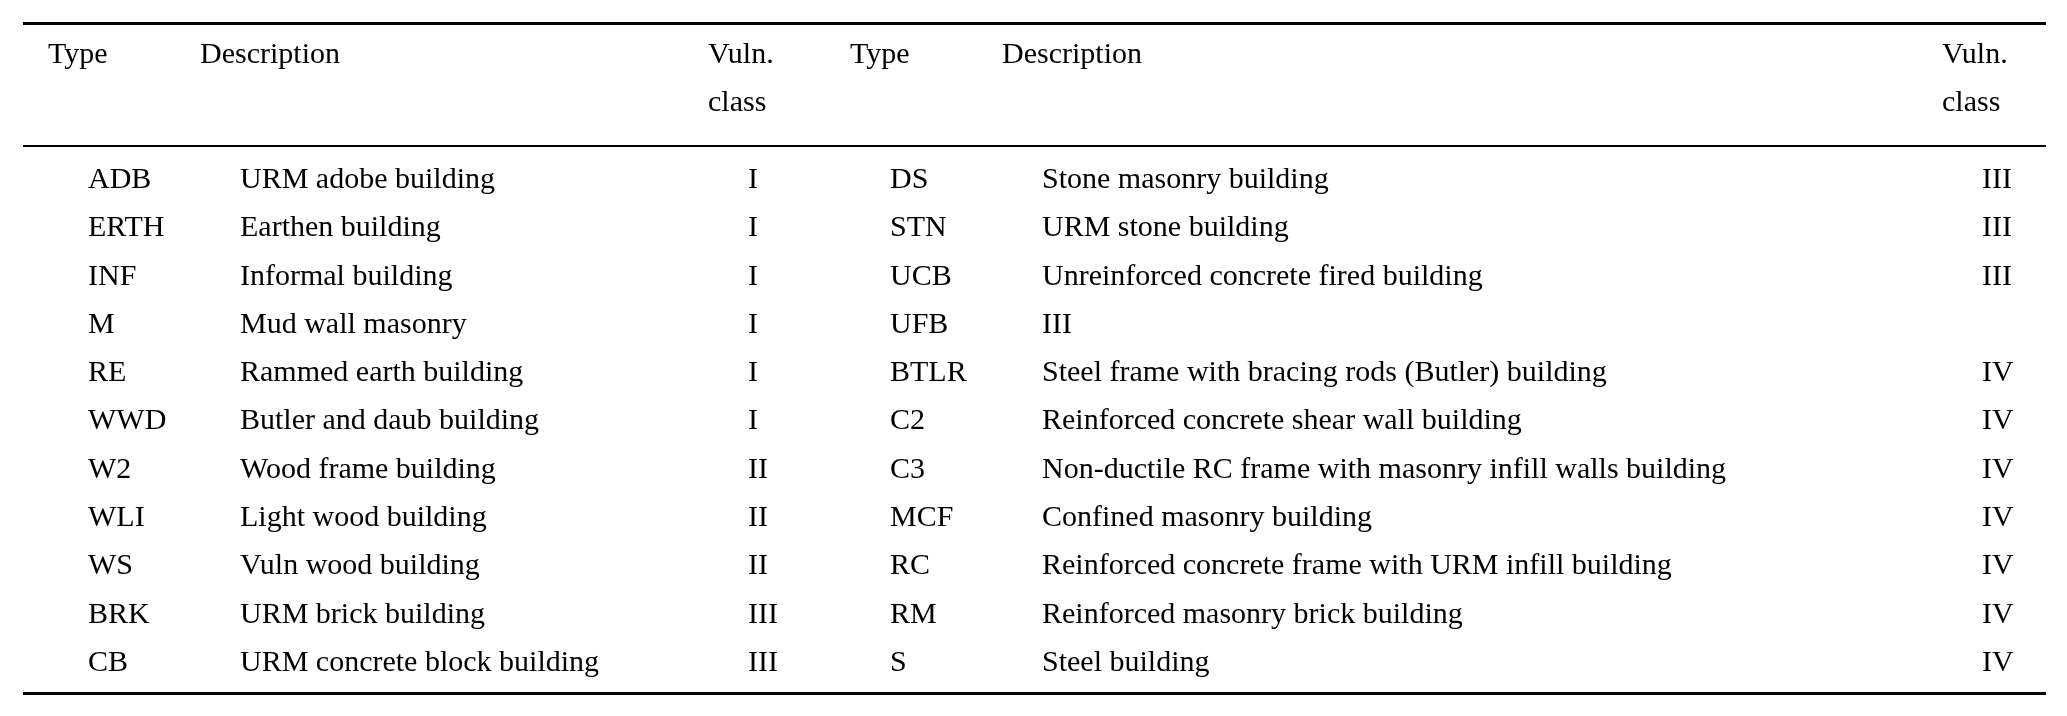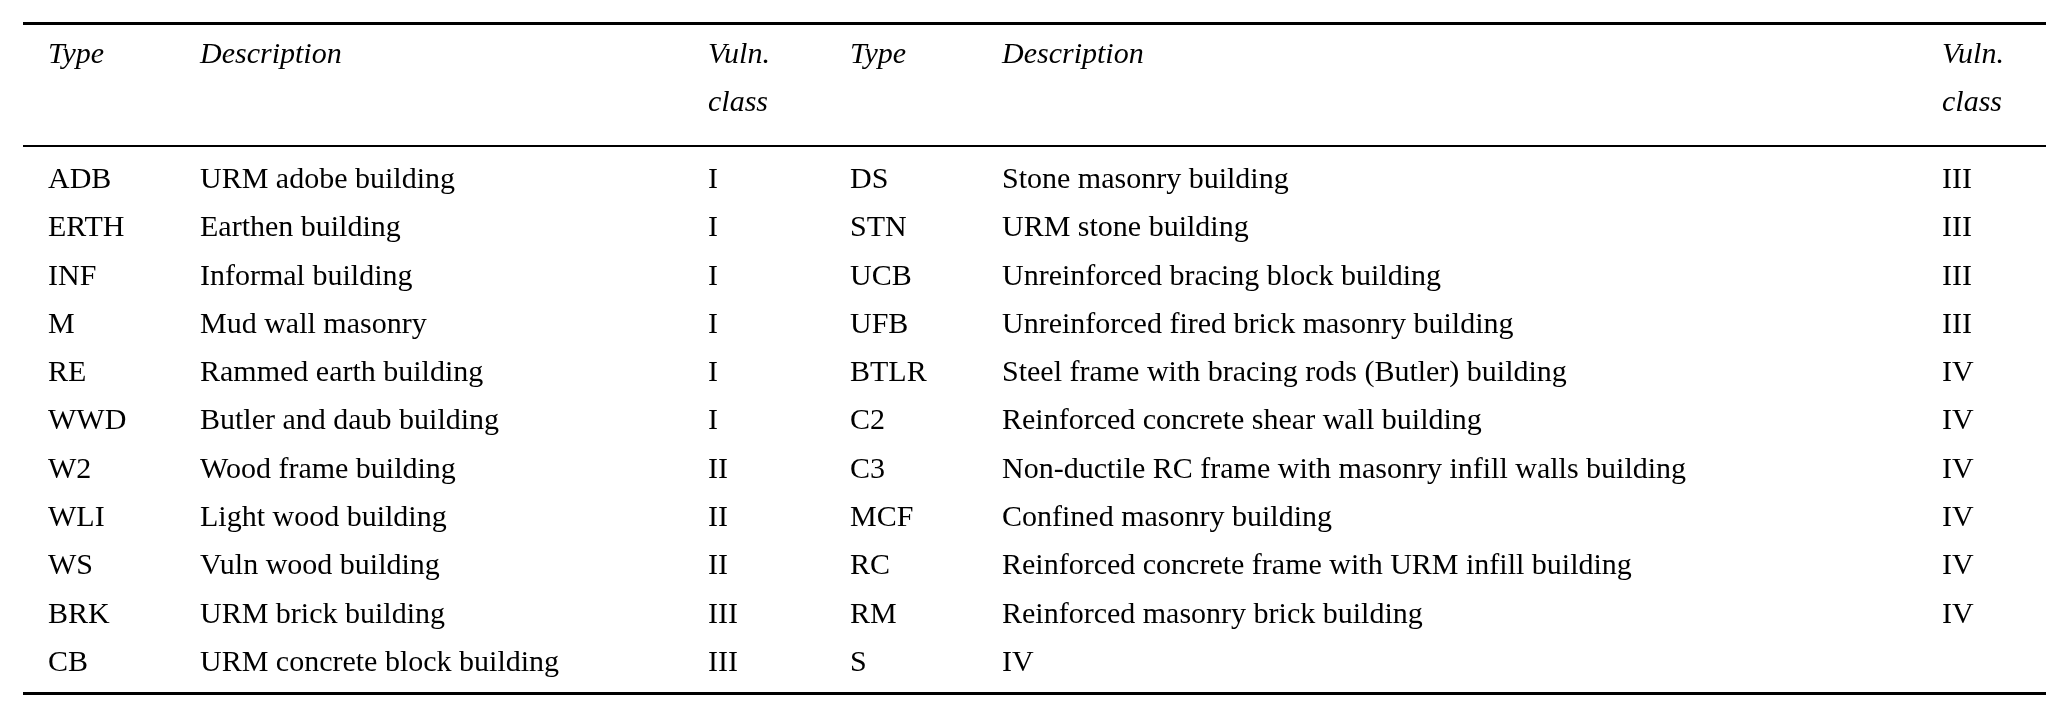--- a/index.html
+++ b/index.html
@@ -40,25 +40,25 @@
   }
   .trow, .thead-row {
     display: grid;
     grid-template-columns: 152px 508px 142px 152px 940px 1fr;
     align-items: start;
   }
   .trow {
     height: 48.3px;
     line-height: 48.3px;
     white-space: nowrap;
+    margin-left: 40px;
   }
   .thead-row .cell {
     line-height: 48px;
     white-space: nowrap;
-    font-style: italic;
   }
   .cell {
     text-align: left;
   }
   .vuln-head span {
     display: block;
   }
 </style>
 </head>
 <body>
@@ -100,30 +100,29 @@
     <div class="cell">STN</div>
     <div class="cell">URM stone building</div>
     <div class="cell">III</div>
   </div>
 
   <div class="trow">
     <div class="cell">INF</div>
     <div class="cell">Informal building</div>
     <div class="cell">I</div>
     <div class="cell">UCB</div>
-    <div class="cell">Unreinforced bracing block building</div>
+    <div class="cell">Unreinforced concrete fired building</div>
     <div class="cell">III</div>
   </div>
 
   <div class="trow">
     <div class="cell">M</div>
     <div class="cell">Mud wall masonry</div>
     <div class="cell">I</div>
     <div class="cell">UFB</div>
-    <div class="cell">Unreinforced fired brick masonry building</div>
     <div class="cell">III</div>
   </div>
 
   <div class="trow">
     <div class="cell">RE</div>
     <div class="cell">Rammed earth building</div>
     <div class="cell">I</div>
     <div class="cell">BTLR</div>
     <div class="cell">Steel frame with bracing rods (Butler) building</div>
     <div class="cell">IV</div>
@@ -172,18 +171,19 @@
     <div class="cell">RM</div>
     <div class="cell">Reinforced masonry brick building</div>
     <div class="cell">IV</div>
   </div>
 
   <div class="trow">
     <div class="cell">CB</div>
     <div class="cell">URM concrete block building</div>
     <div class="cell">III</div>
     <div class="cell">S</div>
+    <div class="cell">Steel building</div>
     <div class="cell">IV</div>
   </div>
 </div>
 
   </div>
 </div>
 
 </body></html>

